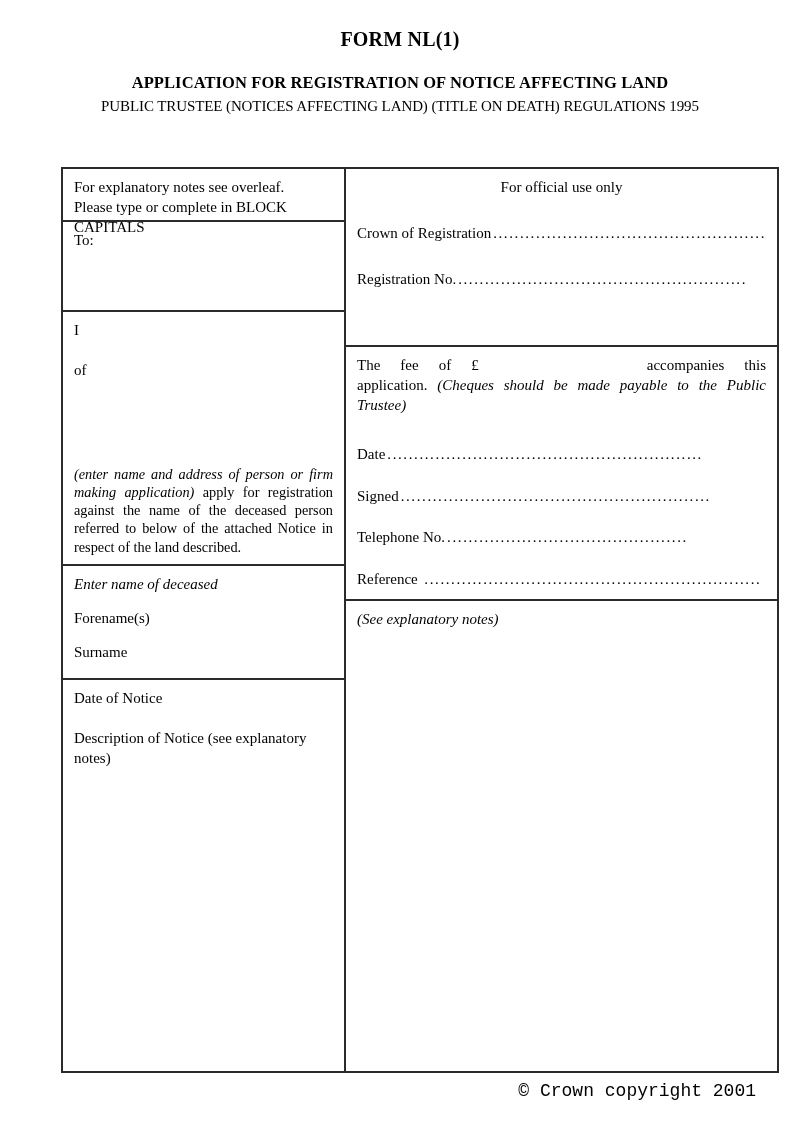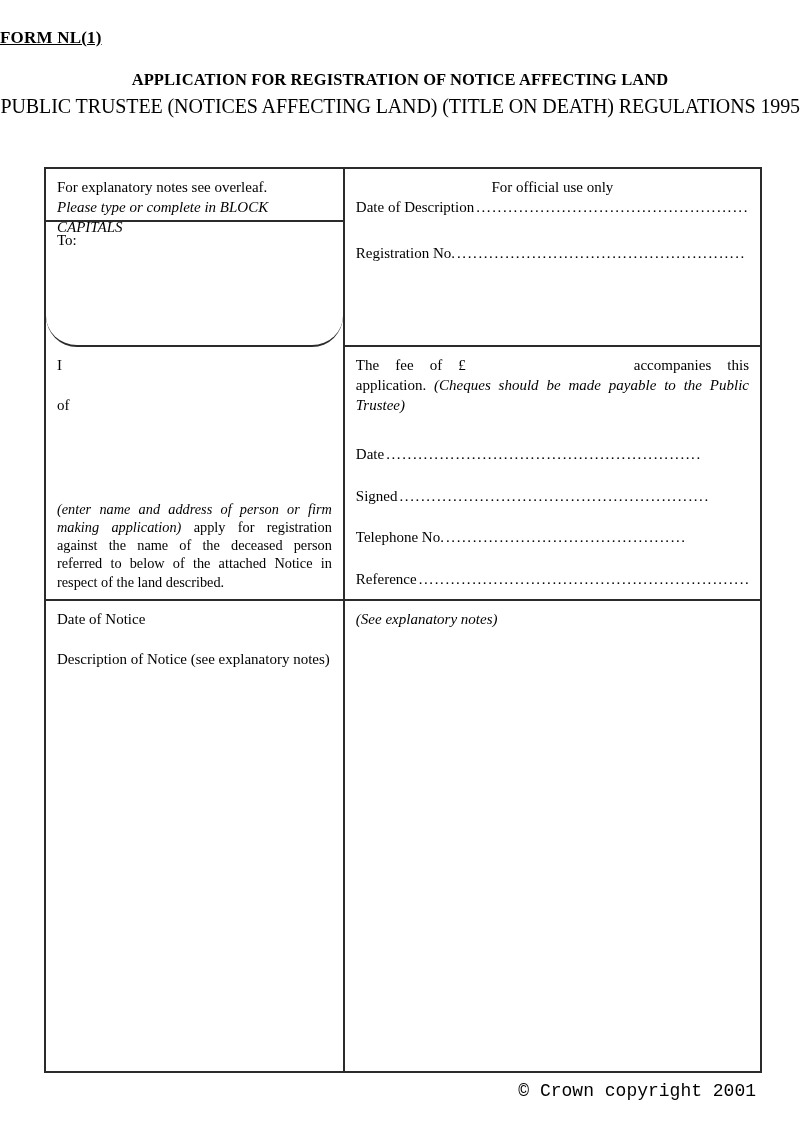--- a/index.html
+++ b/index.html
@@ -13,24 +13,24 @@
     font-family: "Liberation Serif", "DejaVu Serif", serif;
     color: #000000;
     position: relative;
     overflow: hidden;
   }
 
   
   .doc-header { padding-top: 28px; }
 
   .form-code {
+    text-align: center;
     font-weight: bold;
-    font-size: 17px;
+    font-size: 20px;
     letter-spacing: 0.2px;
-    text-decoration: underline;
   }
 
   .trustee-line {
     text-align: center;
     font-size: 15px;
     margin-top: 24px;
   }
   .trustee-line span {
     text-decoration: underline;
     text-underline-offset: 2px;
@@ -38,30 +38,30 @@
 
   .main-title {
     text-align: center;
     font-weight: bold;
     font-size: 16.5px;
     margin-top: 22px;
     letter-spacing: 0.1px;
   }
 
   .regs-line {
-    text-align: right;
-    font-size: 20px;
+    text-align: center;
+    font-size: 15px;
     margin-top: 5px;
     letter-spacing: -0.1px;
   }
 
   
   .form-table {
     position: absolute;
-    left: 44px;
+    left: 61px;
     top: 167px;
     width: 718px;
     height: 906px;
     border: 2px solid #2b2b2b;
     box-sizing: border-box;
     display: flex;
   }
   .col-left {
     width: 356px;
     box-sizing: border-box;
@@ -79,36 +79,37 @@
   .cell {
     box-sizing: border-box;
     padding: 9px 11px 6px 11px;
     font-size: 15px;
     line-height: 1.32;
   }
   .rule-bottom { border-bottom: 2px solid #2b2b2b; }
 
   
   .c-notes   { height: 53px; }
-  .c-to      { height: 125px; border-radius: 31px; }
+  .c-to      { height: 90px; }
   .c-i-of    { height: 254px; position: relative; }
   .c-deceased{ height: 114px; }
   .c-notice  { flex: 1; }
 
   
   .c-official { height: 178px; }
   .c-fee      { height: 254px; position: relative; }
   .c-land     { flex: 1; }
 
   .notes-line1 { }
-  .notes-line2 { font-style: italic; }
+  .notes-line2 { }
 
   .official-title {
     text-align: center;
     font-size: 15px;
+    margin-bottom: 26px;
   }
 
   .dotted-row {
     display: flex;
     align-items: baseline;
     font-size: 15px;
     white-space: nowrap;
   }
   .dotted-row .lbl { flex: 0 0 auto; }
   .dotted-row .leader {
@@ -191,34 +192,39 @@
     <div class="cell c-i-of rule-bottom">
       <div class="i-of-block">
         <div class="ln">I</div>
         <div class="ln">of</div>
       </div>
       <div class="enter-note">
         <em>(enter name and address of person or firm making application)</em><span> apply for registration against the name of the deceased person referred to below of the attached Notice in respect of the land described.</span>
       </div>
     </div>
 
+    <div class="cell c-deceased rule-bottom">
+      <div class="note-italic label-line tight">Enter name of deceased</div>
+      <div class="label-line tight">Forename(s)</div>
+      <div>Surname</div>
+    </div>
 
     <div class="cell c-notice">
       <div class="label-line">Date of Notice</div>
       <div>Description of Notice (see explanatory notes)</div>
     </div>
 
   </div>
 
   <div class="col-right">
 
     <div class="cell c-official rule-bottom">
       <div class="official-title">For official use only</div>
       <div class="dotted-row">
-        <span class="lbl">Date of Description</span>
+        <span class="lbl">Crown of Registration</span>
         <span class="leader">...................................................</span>
       </div>
       <div class="gap-reg"></div>
       <div class="dotted-row">
         <span class="lbl">Registration No.</span>
         <span class="leader">......................................................</span>
       </div>
     </div>
 
     <div class="cell c-fee rule-bottom">

